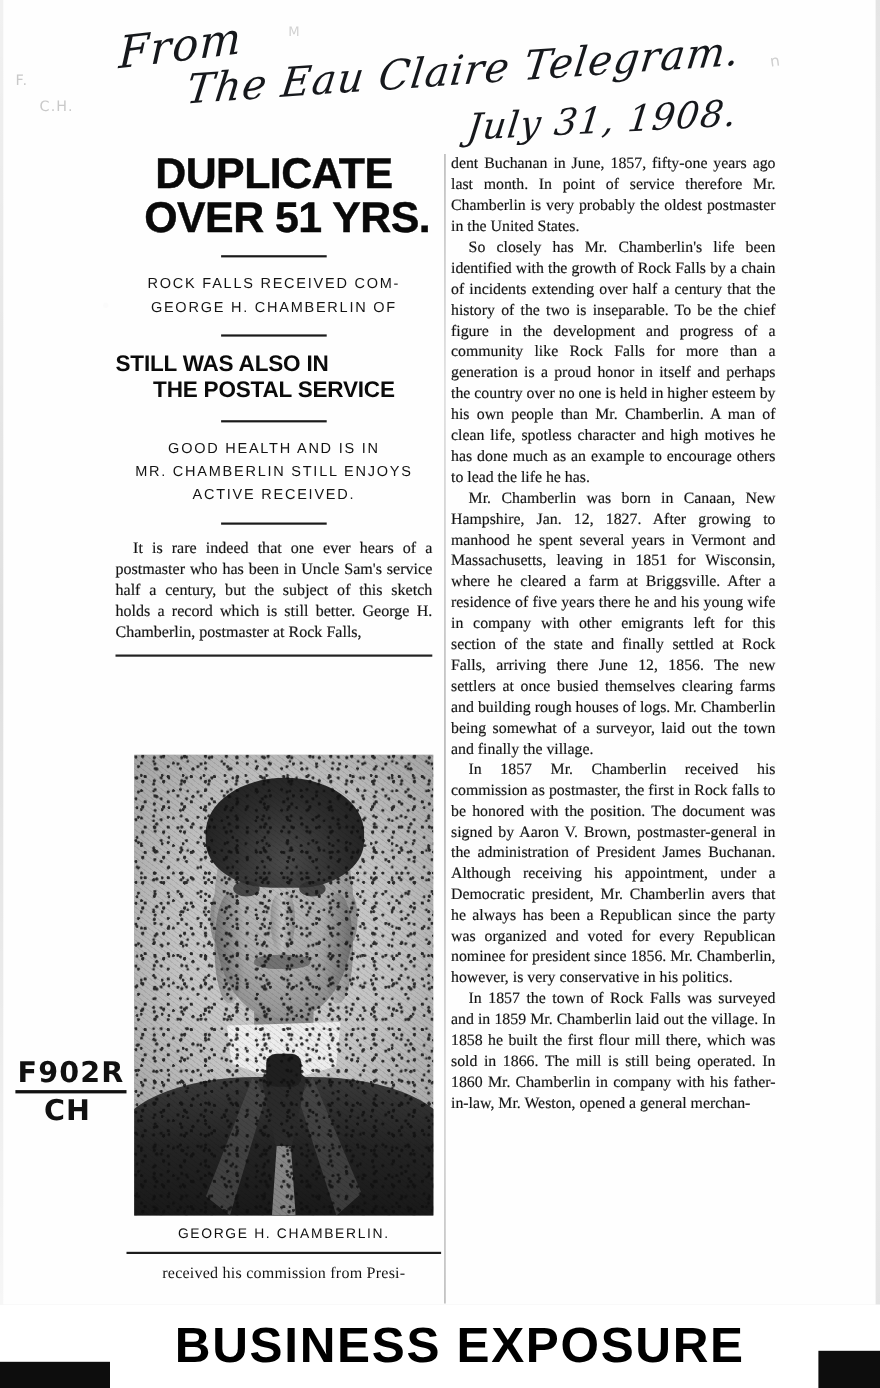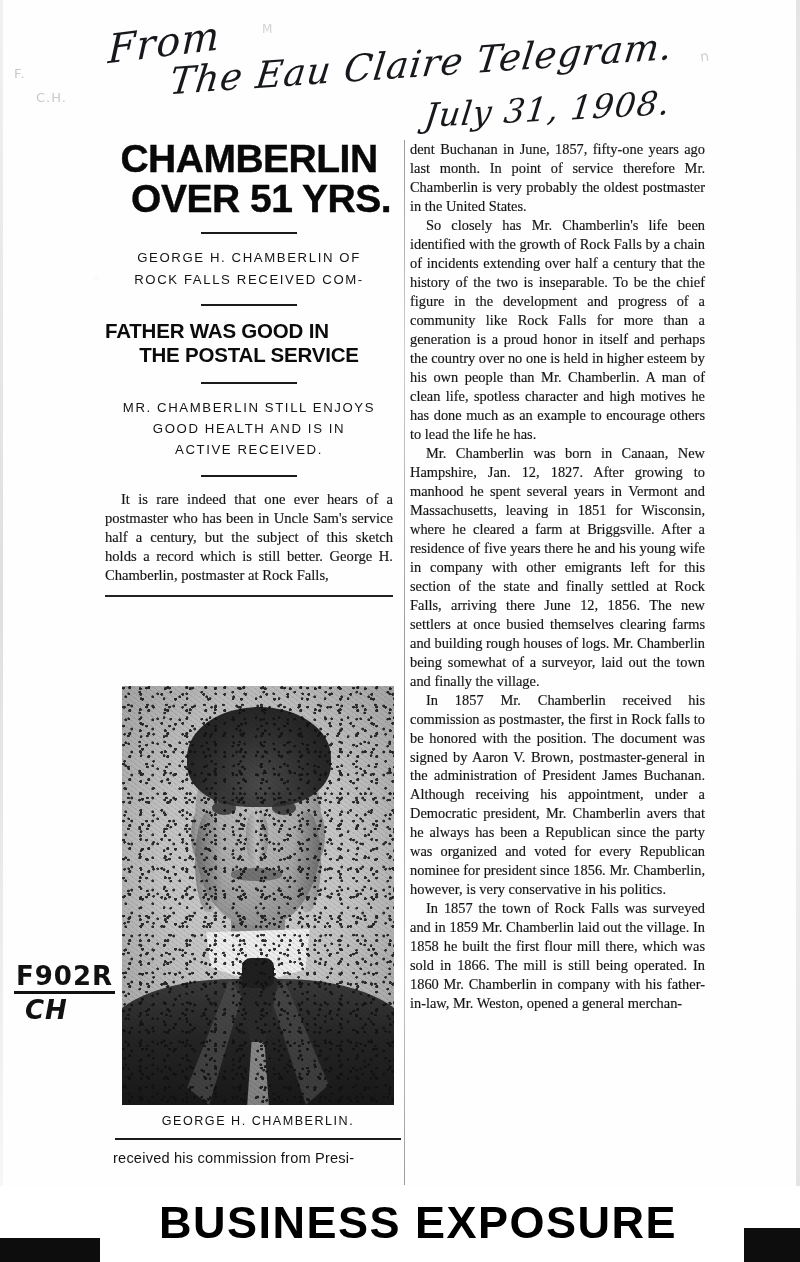--- a/index.html
+++ b/index.html
@@ -36,21 +36,21 @@
   #hw-from   {left:108px;top:26px;font-size:40px;letter-spacing:1px;transform:rotate(-7deg) skewX(-9deg);}
   #hw-paper  {left:170px;top:60px;font-size:37px;letter-spacing:1px;transform:rotate(-4deg) skewX(-11deg);}
   #hw-date   {left:425px;top:96px;font-size:33px;letter-spacing:1px;transform:rotate(-3deg) skewX(-10deg);}
 
   #hw-call{
     position:absolute;left:14px;top:962px;
     font-family:"DejaVu Sans", sans-serif;font-weight:700;
     font-size:26px;color:#111;line-height:1.08;letter-spacing:1px;
   }
   #hw-call .den{border-bottom:3px solid #111;display:inline-block;padding:0 2px 1px 2px;}
-  #hw-call .num{display:block;margin-left:11px;margin-top:2px;font-style:italic;}
+  #hw-call .num{display:block;margin-left:26px;margin-top:2px;}
 
   .pencil{
     position:absolute;font-family:"DejaVu Sans", sans-serif;
     color:#c9c9c9;font-size:13px;letter-spacing:1px;
   }
   #pen-a{left:14px;top:66px;}
   #pen-b{left:36px;top:90px;}
   #pen-c{left:262px;top:22px;color:#d2d2d2;font-size:12px;}
   #pen-d{left:700px;top:48px;color:#cfcfcf;font-size:14px;transform:rotate(-8deg);}
 
@@ -179,22 +179,23 @@
 
   
   #caption{
     position:absolute;left:17px;top:974px;width:272px;
     font-family:"Liberation Sans", sans-serif;
     font-size:12.6px;letter-spacing:1.5px;text-align:center;color:#111;
   }
   #cap-rule{position:absolute;left:10px;top:998px;width:286px;height:2px;background:#1c1c1c;}
   #tail-line{
     position:absolute;left:8px;top:1010px;width:290px;
-    font-family:Liberation Sans, sans-serif;font-size:14.6px;color:#141414;
+    font-family:Liberation Serif, serif;font-size:14.6px;color:#141414;
     letter-spacing:.2px;
+    text-align:center;
   }
 
   
   #banner-zone{position:absolute;left:0;top:1186px;width:800px;height:76px;background:#fff;}
   #banner{
     position:absolute;left:118px;top:1200px;width:600px;
     font-family:"Liberation Sans", sans-serif;
     font-weight:700;font-size:45px;letter-spacing:1.5px;color:#000;
     text-align:center;line-height:1;
   }
@@ -224,43 +225,43 @@
   <div class="pencil" id="pen-c">M</div>
   <div class="pencil" id="pen-d">n</div>
 
   <div id="clipping">
 
     <div id="col-rule"></div>
 
     <div class="col" id="col-left">
 
       <div class="headline">
-        <span class="l1">CHAMBERLIN</span>
+        <span class="l1">DUPLICATE</span>
         <span class="l2">OVER 51 YRS.</span>
       </div>
 
       <div class="rule-short"></div>
 
       <div class="deck">
+        <div>ROCK FALLS RECEIVED COM-</div>
         <div>GEORGE   H.   CHAMBERLIN   OF</div>
-        <div>ROCK FALLS RECEIVED COM-</div>
       </div>
 
       <div class="rule-short"></div>
 
       <div class="subhead">
-        <span class="s1">FATHER WAS GOOD IN</span>
+        <span class="s1">STILL WAS ALSO IN</span>
         <span class="s2">THE POSTAL SERVICE</span>
       </div>
 
       <div class="rule-short"></div>
 
       <div class="deck">
+        <div>GOOD  HEALTH  AND  IS  IN</div>
         <div>MR.  CHAMBERLIN  STILL  ENJOYS</div>
-        <div>GOOD  HEALTH  AND  IS  IN</div>
         <div>ACTIVE  RECEIVED.</div>
       </div>
 
       <div class="rule-short"></div>
 
       <div class="body">
         <p>It is rare indeed that one ever hears of a postmaster who has been in Uncle Sam's service half a century, but the subject of this sketch holds a record which is still better.  George H. Chamberlin, postmaster at Rock Falls,</p>
       </div>
 
       <div class="rule-wide" style="margin-top:10px"></div>

